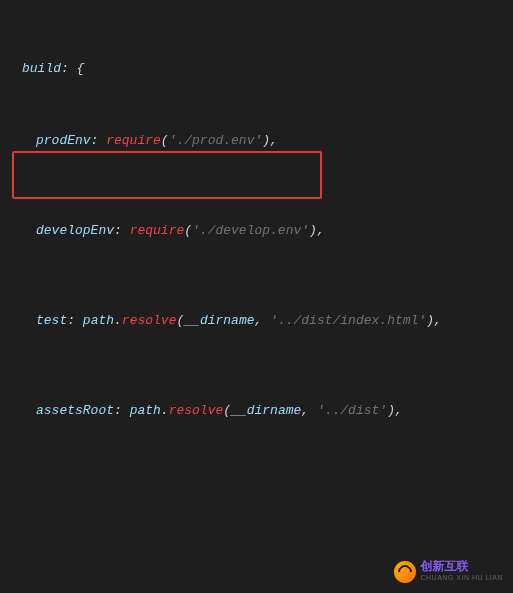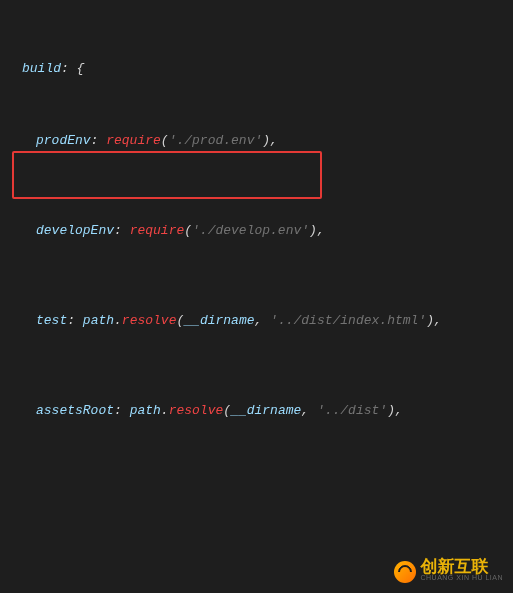--- a/index.html
+++ b/index.html
@@ -74,21 +74,21 @@
     border-bottom-color: transparent;
     transform: rotate(45deg);
   }
   .wm-text {
     display: flex;
     flex-direction: column;
     line-height: 11px;
     font-size: 10px;
     font-family: "Microsoft YaHei", Arial, sans-serif;
   }
-  .wm-text .cn { color: #eab308; font-weight: bold; font-size: 17px; }
+  .wm-text .cn { color: #8b5cf6; font-weight: bold; font-size: 12px; }
   .wm-text .py { color: #666; font-size: 7px; letter-spacing: 0.5px; }
 </style>
 </head>
 <body>
 
 <div class="editor">
 
   <span class="line indent1"><span class="tok-key">build</span><span class="tok-punc">: {</span></span>
 
   <span class="line indent2"><span class="tok-key">prodEnv</span><span class="tok-punc">: </span><span class="tok-func">require</span><span class="tok-punc">(</span><span class="tok-str">'./prod.env'</span><span class="tok-punc">),</span></span>

